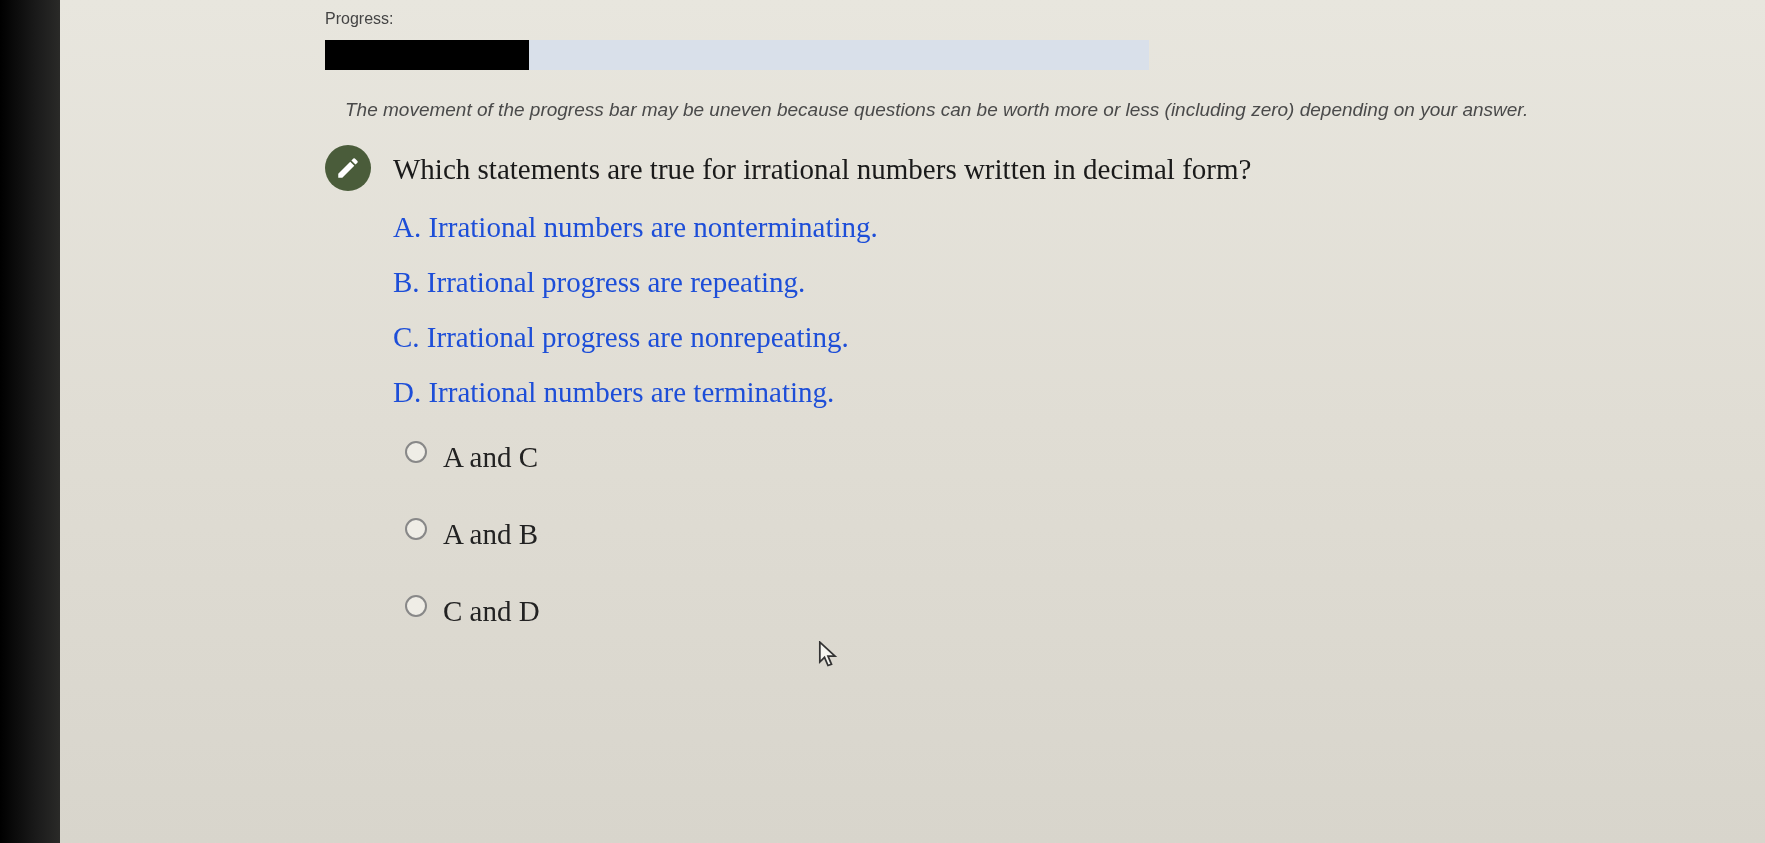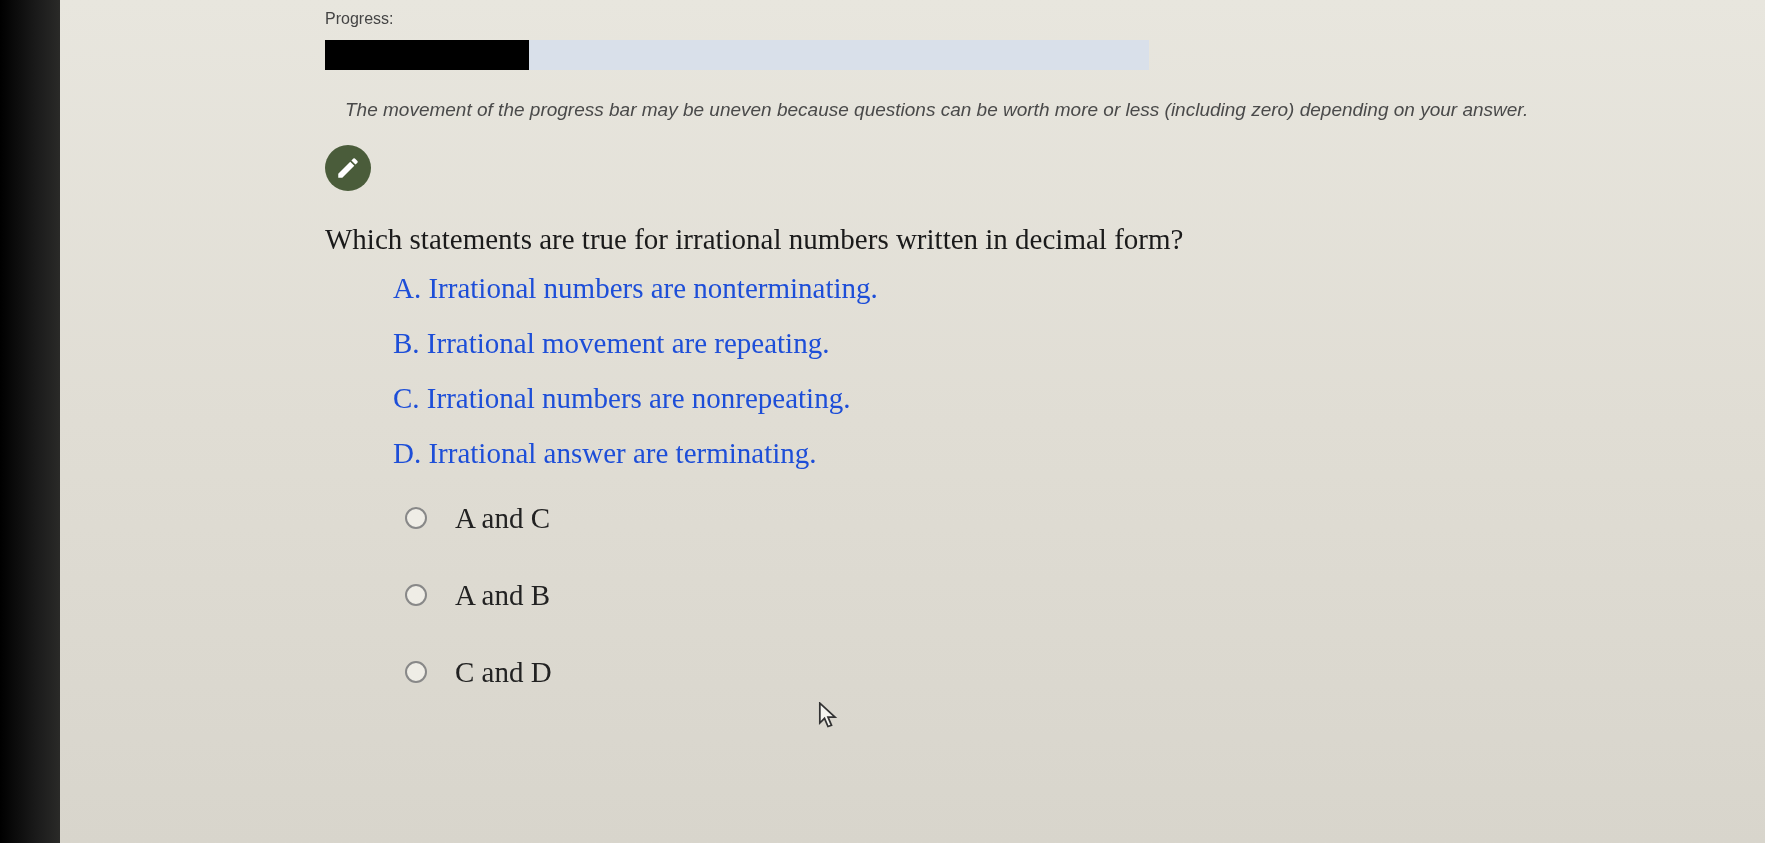--- a/index.html
+++ b/index.html
@@ -50,22 +50,21 @@
       color: #4a4a4a;
       font-family: Verdana, Geneva, sans-serif;
       margin-left: 20px;
       margin-bottom: 22px;
       margin-top: 29px;
     }
     .question-row {
       display: flex;
       align-items: flex-start;
       gap: 22px;
-      margin-bottom: 12px;
-      flex-direction: column;
+      margin-bottom: 20px;
     }
     .pencil-icon {
       width: 46px;
       height: 46px;
       border-radius: 50%;
       background: #4a5c3a;
       display: flex;
       align-items: center;
       justify-content: center;
       flex-shrink: 0;
@@ -92,22 +91,22 @@
       font-size: 29px;
       color: #1d4ed8;
       margin-bottom: 22px;
     }
     .options {
       margin-left: 80px;
       margin-top: 32px;
     }
     .option-row {
       display: flex;
-      align-items: center;
-      gap: 28px;
+      align-items: flex-start;
+      gap: 16px;
       margin-bottom: 44px;
       cursor: pointer;
     }
     .radio {
       width: 22px;
       height: 22px;
       border: 2px solid #888;
       border-radius: 50%;
       background: #efede6;
       flex-shrink: 0;
@@ -150,23 +149,23 @@
     <div class="pencil-icon">
       <svg viewBox="0 0 24 24">
           <path d="M3 17.25V21h3.75L17.81 9.94l-3.75-3.75L3 17.25zM20.71 7.04c.39-.39.39-1.02 0-1.41l-2.34-2.34a.9959.9959 0 0 0-1.41 0l-1.83 1.83 3.75 3.75 1.83-1.83z"></path>
         </svg>
     </div>
     <div class="question-text">Which statements are true for irrational numbers written in decimal form?</div>
   </div>
 
   <div class="statements">
     <div class="statement">A. Irrational numbers are nonterminating.</div>
-    <div class="statement">B. Irrational movement are repeating.</div>
-    <div class="statement">C. Irrational numbers are nonrepeating.</div>
-    <div class="statement">D. Irrational answer are terminating.</div>
+    <div class="statement">B. Irrational progress are repeating.</div>
+    <div class="statement">C. Irrational progress are nonrepeating.</div>
+    <div class="statement">D. Irrational numbers are terminating.</div>
   </div>
 
   <div class="options" style="position:relative;">
 
     <div class="option-row">
       <div class="radio"></div>
       <div class="option-label">A and C</div>
     </div>
 
 

